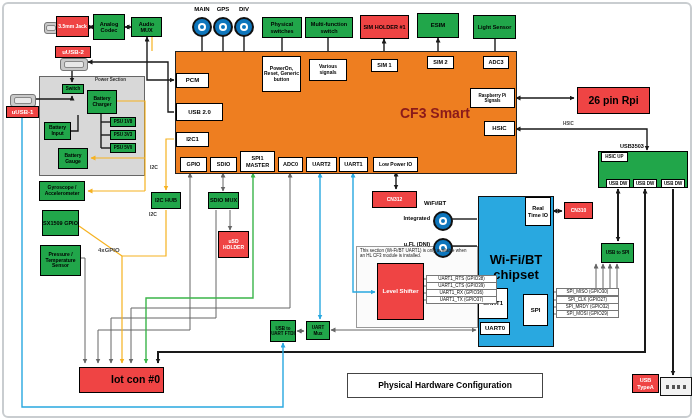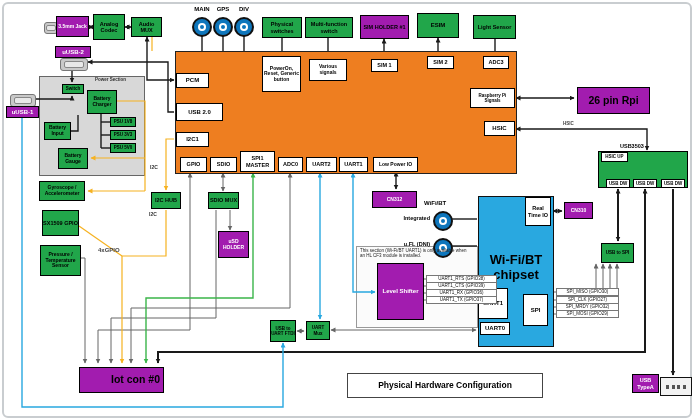--- a/index.html
+++ b/index.html
@@ -1,20 +1,20 @@
 <!DOCTYPE html>
 <html><head>
 <meta charset="utf-8">
 <style>
   html,body{margin:0;padding:0;background:#fff;font-family:"Liberation Sans",sans-serif;}
   .stage{position:relative;width:694px;height:420px;background:#fff;overflow:hidden;}
   .frame{position:absolute;left:2px;top:2px;width:686px;height:412px;border:2px solid #c9cdd0;border-radius:6px;}
   .b{position:absolute;box-sizing:border-box;border:1px solid #000;display:flex;align-items:center;justify-content:center;text-align:center;font-weight:bold;line-height:1.12;z-index:3;color:#000;}
   .g{background:#21A64A;}
-  .bl{background:#a21caf;}
+  .bl{background:#ef4444;}
   .wht{background:#fff;}
   .wt{color:#fff;}
   .panel{position:absolute;box-sizing:border-box;background:#D8D8D8;border:1px solid #666;z-index:1;}
   .lbl{position:absolute;font-weight:bold;z-index:4;line-height:1.1;}
   .wlbl{position:absolute;box-sizing:border-box;background:#fff;border:0.5px solid #777;text-align:center;font-size:4.5px;z-index:4;color:#111;line-height:1.4;}
   .f4{font-size:4.5px;} .f5{font-size:5px;} .f55{font-size:5.5px;} .f6{font-size:6px;} .f8{font-size:8.5px;} .f10{font-size:10.5px;} .f14{font-size:14px;}
   .orange{position:absolute;left:175px;top:51px;width:340px;height:121px;background:#EE7E20;border:1px solid #222;z-index:2;}
   .chipset{position:absolute;left:478px;top:196px;width:74px;height:149px;background:#29A8E0;border:1px solid #111;z-index:2;}
   .note{position:absolute;left:356px;top:246px;width:120px;height:80px;background:#fbfbfb;border:1px solid #999;z-index:1;}
   svg.wires{position:absolute;left:0;top:0;z-index:2;}
@@ -122,20 +122,21 @@
 
     <g stroke="#3BB54A" stroke-width="1.4" fill="none">
       <polyline points="253,173 253,298 146,298 146,363" marker-start="url(#mGr)" marker-end="url(#mGr)"></polyline>
     </g>
   </svg>
 
   <div class="note"></div>
   <div class="lbl f4" style="left:360px;top:249px;width:112px;font-weight:normal;color:#222;">This section (Wi-Fi/BT UART1) is only available when an HL CF3 module is installed.</div>
 
   <div class="orange"></div>
+  <div class="lbl f14" style="left:360px;top:106px;width:150px;text-align:center;color:#8B1A1A;">CF3 Smart</div>
 
   <div class="b wht f6" style="left:176px;top:73px;width:33px;height:15px;">PCM</div>
   <div class="b wht f6" style="left:176px;top:103px;width:47px;height:18px;">USB 2.0</div>
   <div class="b wht f6" style="left:176px;top:132px;width:33px;height:15px;">I2C1</div>
 
   <div class="b wht f55" style="left:180px;top:157px;width:27px;height:15px;">GPIO</div>
   <div class="b wht f55" style="left:210px;top:157px;width:27px;height:15px;">SDIO</div>
   <div class="b wht f55" style="left:240px;top:151px;width:35px;height:21px;">SPI1 MASTER</div>
   <div class="b wht f55" style="left:278px;top:157px;width:25px;height:15px;">ADC0</div>
   <div class="b wht f55" style="left:306px;top:157px;width:31px;height:15px;">UART2</div>

